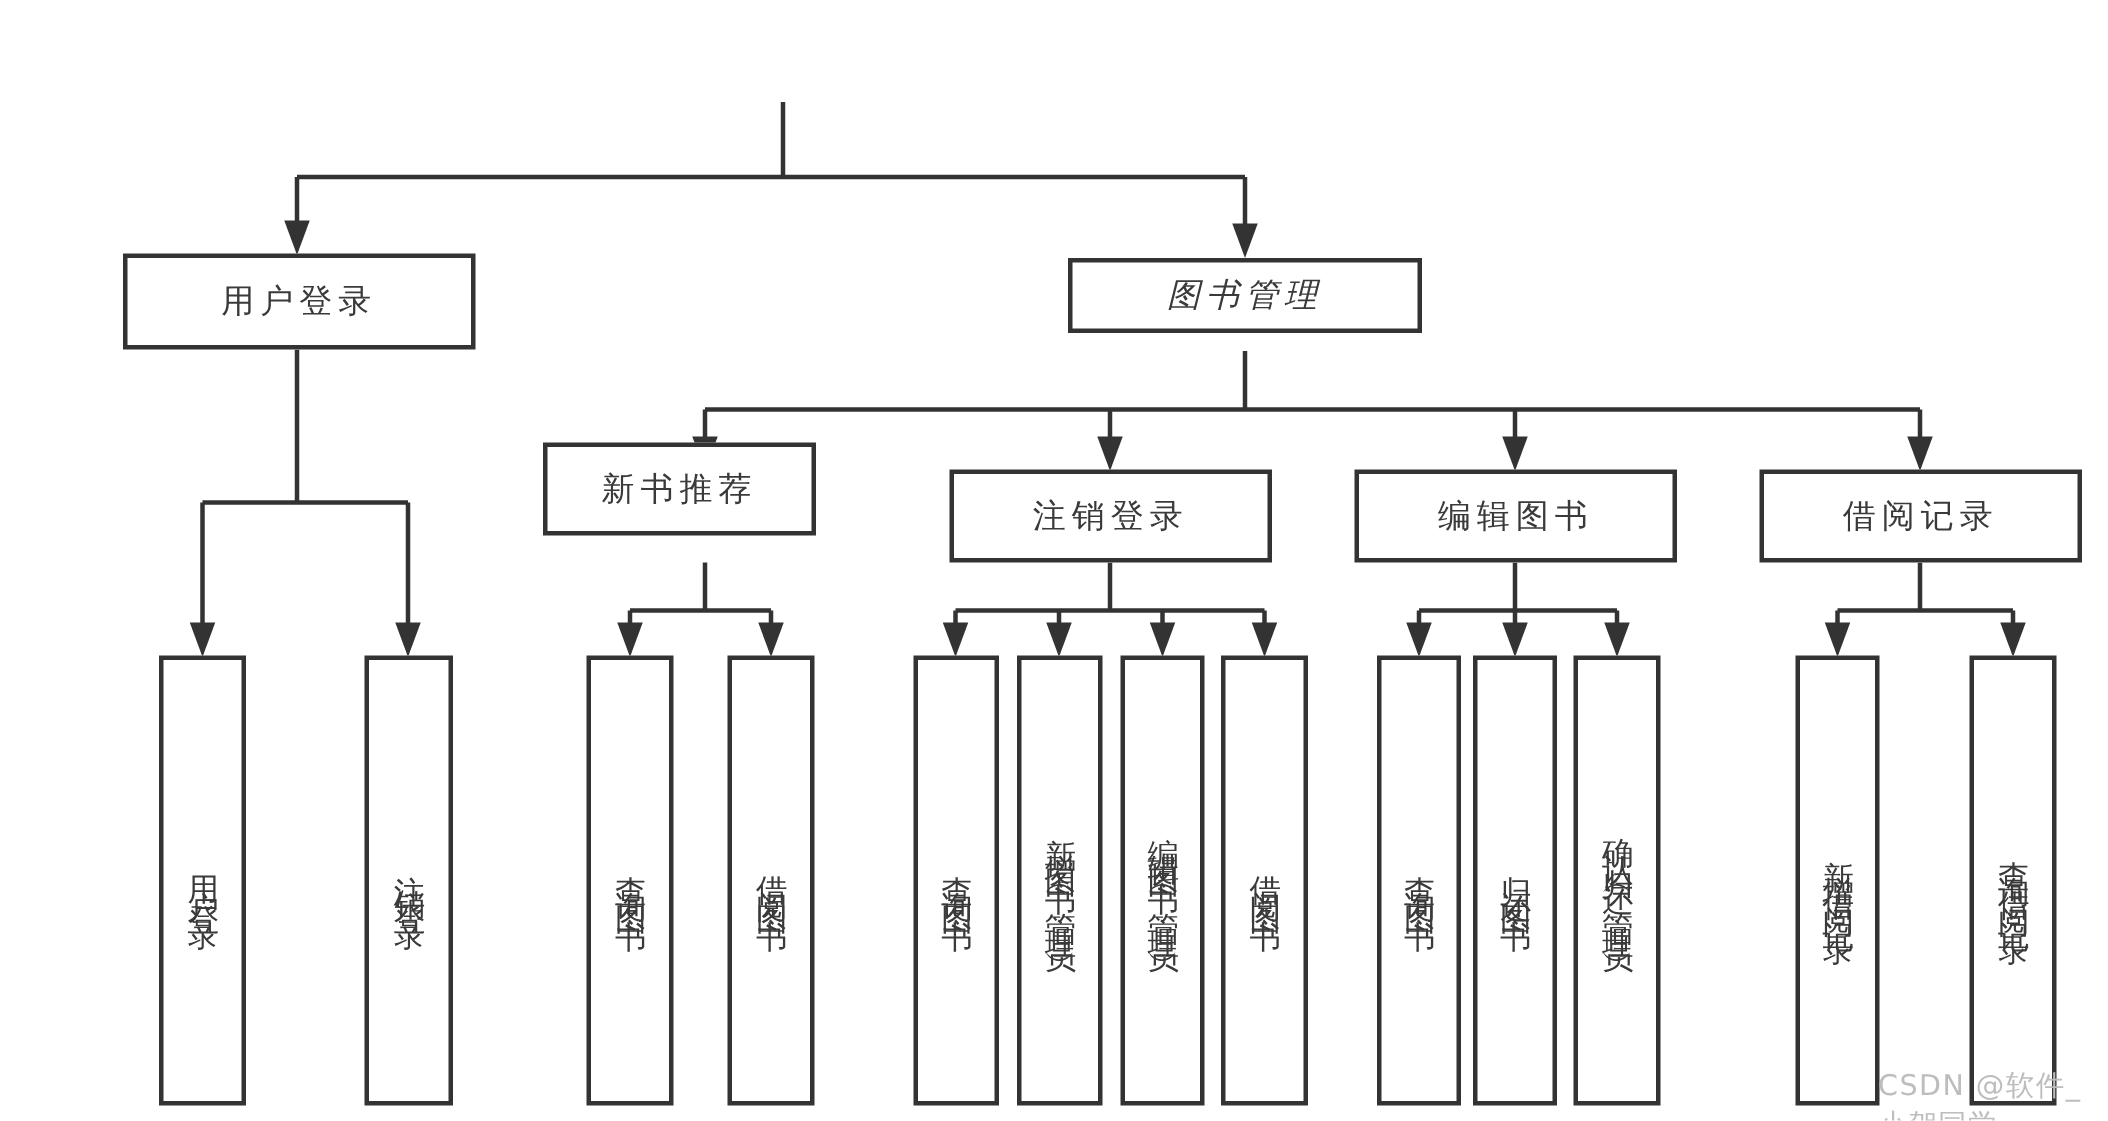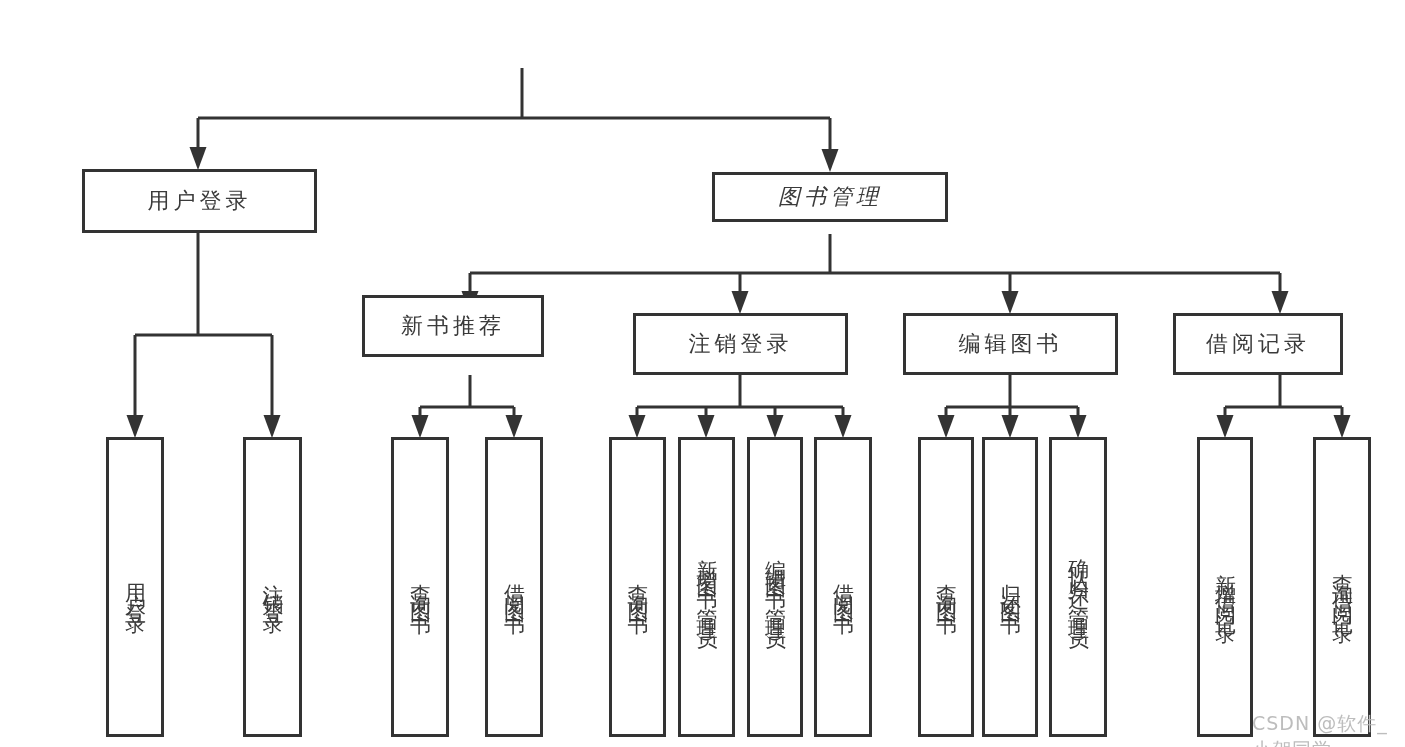--- a/index.html
+++ b/index.html
@@ -44,21 +44,21 @@
     letter-spacing:10px;
     line-height:1;
   }
   
   .n-root{left:24px;top:14px;width:996px;height:54px;}
   .n-user-login{left:82px;top:169px;width:235px;height:64px;}
   .n-book-mgmt{left:712px;top:172px;width:236px;height:50px;font-style:italic;}
   .n-new-book{left:362px;top:295px;width:182px;height:62px;}
   .n-book-borrow{left:633px;top:313px;width:215px;height:62px;}
   .n-current-borrow{left:903px;top:313px;width:215px;height:62px;}
-  .n-borrow-record{left:1173px;top:313px;width:170px;height:62px;}
+  .n-borrow-record{left:1173px;top:313px;width:215px;height:62px;}
   .leaf{top:437px;height:300px;}
   .l-ul-login{left:106px;width:58px;}
   .l-ul-logout{left:243px;width:59px;}
   .l-nbr-query{left:391px;width:58px;}
   .l-nbr-borrow{left:485px;width:58px;}
   .l-bb-query{left:609px;width:57px;}
   .l-bb-add{left:678px;width:57px;}
   .l-bb-edit{left:747px;width:56px;}
   .l-bb-borrow{left:814px;width:58px;}
   .l-cb-query{left:918px;width:56px;}

